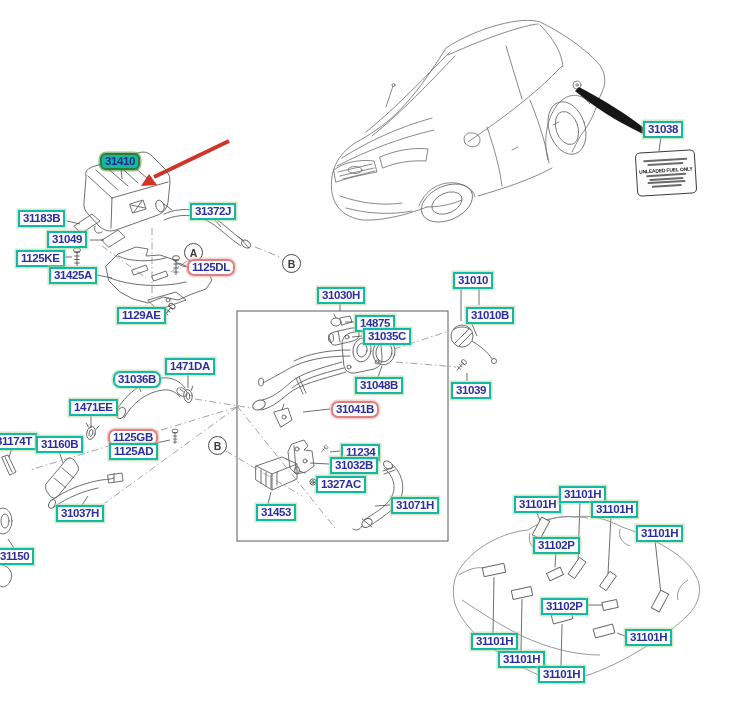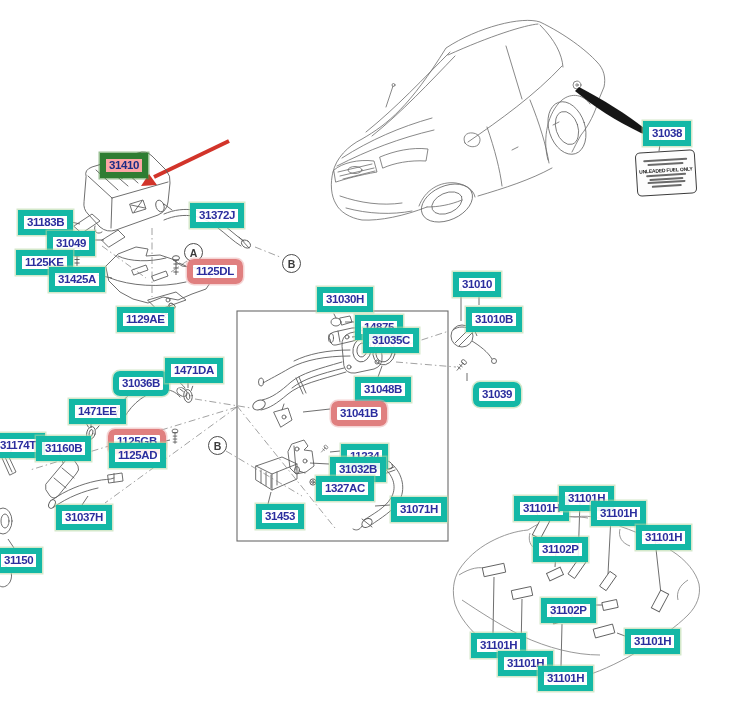--- a/index.html
+++ b/index.html
@@ -1,25 +1,25 @@
 <!DOCTYPE html>
 <html><head>
 <meta charset="utf-8">
 <style>
   html,body{margin:0;padding:0;background:#fff;}
   #stage{position:relative;width:738px;height:722px;background:#fff;overflow:hidden;
          font-family:"Liberation Sans",sans-serif;}
   svg{position:absolute;left:0;top:0;}
   .callout{position:absolute;font:700 11.5px "Liberation Sans",sans-serif;color:#2b2e9e;
-           background:rgba(255,255,255,.88);border:6px solid #14b8a6;
+           background:rgba(255,255,255,.88);border:2px solid #14b8a6;
            box-shadow:0 0 0 1.5px rgba(176,214,158,.55);padding:0 3px;line-height:13px;
            letter-spacing:-.4px;white-space:nowrap;z-index:5;cursor:pointer;}
   .callout.ref{border-color:#e07f7f;box-shadow:0 0 0 1.5px rgba(235,170,170,.5);border-radius:7px;}
-  .callout.hl{background:#fca5a5;border-color:#2e7d32;box-shadow:0 0 0 1.5px rgba(70,140,60,.55);
-              color:#1d2c86;}
+  .callout.hl{background:#14b8a6;border-color:#2e7d32;box-shadow:0 0 0 1.5px rgba(70,140,60,.55);
+              color:#1d2c86;border-radius:6px;}
   .marker{position:absolute;width:17px;height:17px;border:1.3px solid #4c4c4c;border-radius:50%;
           color:#3a3a3a;font:700 10.5px "Liberation Sans",sans-serif;display:flex;
           align-items:center;justify-content:center;background:rgba(255,255,255,.9);z-index:4;}
   .sticker{position:absolute;left:636px;top:151px;width:60px;height:44px;border:1.2px solid #3c3c3c;
            border-radius:5px;background:#fdfdfd;transform:rotate(-3.5deg);z-index:4;
            display:flex;flex-direction:column;justify-content:center;align-items:center;gap:1.5px;
            padding:2px 1px;box-sizing:border-box;}
   .sticker .bar{height:2.5px;background:#6a6a6a;border-radius:1px;}
   .sticker .txt{font:700 5px "Liberation Sans",sans-serif;color:#222;letter-spacing:-.2px;
                 white-space:nowrap;}
@@ -332,21 +332,21 @@
 <div class="callout" style="left:117px;top:307px;">1129AE</div>
 <div class="callout" style="left:190px;top:203px;">31372J</div>
 <div class="callout ref" style="left:187px;top:259px;">1125DL</div>
 <div class="callout" style="left:317px;top:287px;">31030H</div>
 <div class="callout" style="left:355px;top:315px;">14875</div>
 <div class="callout" style="left:363px;top:328px;">31035C</div>
 <div class="callout" style="left:355px;top:377px;">31048B</div>
 <div class="callout ref" style="left:331px;top:401px;">31041B</div>
 <div class="callout" style="left:453px;top:272px;">31010</div>
 <div class="callout" style="left:466px;top:307px;">31010B</div>
-<div class="callout" style="left:473px;top:382px;border-radius:7px;">31039</div>
+<div class="callout" style="left:451px;top:382px;">31039</div>
 <div class="callout" style="left:643px;top:121px;">31038</div>
 <div class="callout" style="left:113px;top:371px;border-radius:7px;">31036B</div>
 <div class="callout" style="left:165px;top:358px;">1471DA</div>
 <div class="callout" style="left:69px;top:399px;">1471EE</div>
 <div class="callout ref" style="left:108px;top:429px;">1125GB</div>
 <div class="callout" style="left:109px;top:443px;">1125AD</div>
 <div class="callout" style="left:-9px;top:433px;">31174T</div>
 <div class="callout" style="left:36px;top:436px;">31160B</div>
 <div class="callout" style="left:56px;top:505px;">31037H</div>
 <div class="callout" style="left:-5px;top:548px;">31150</div>

